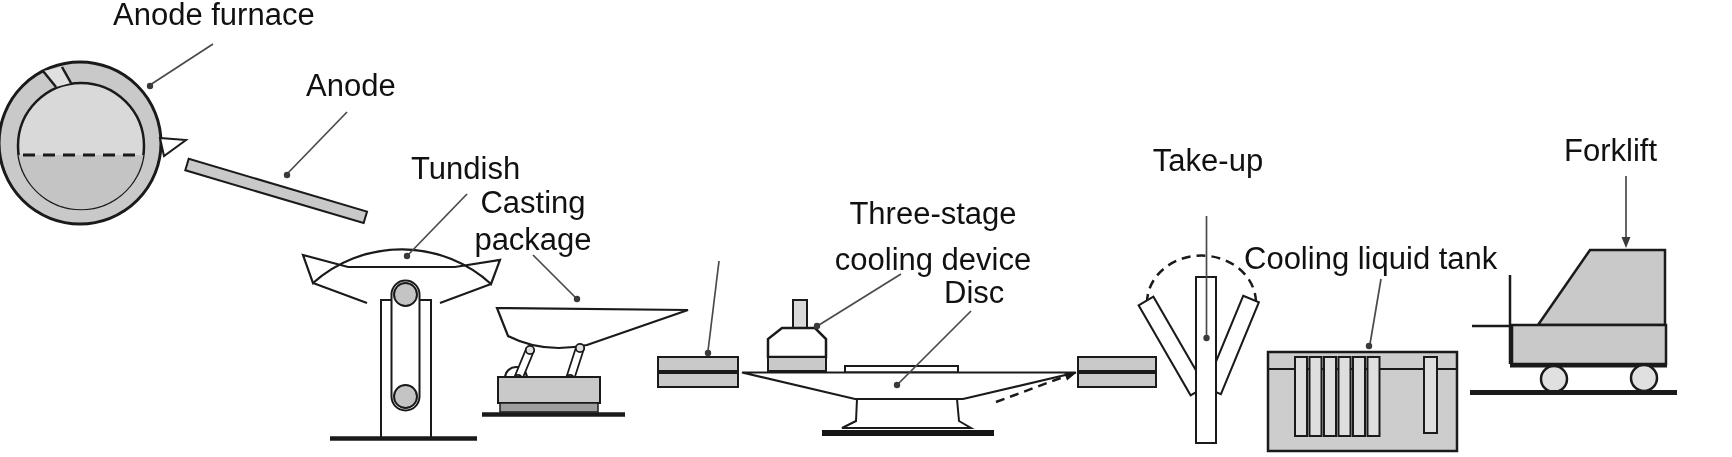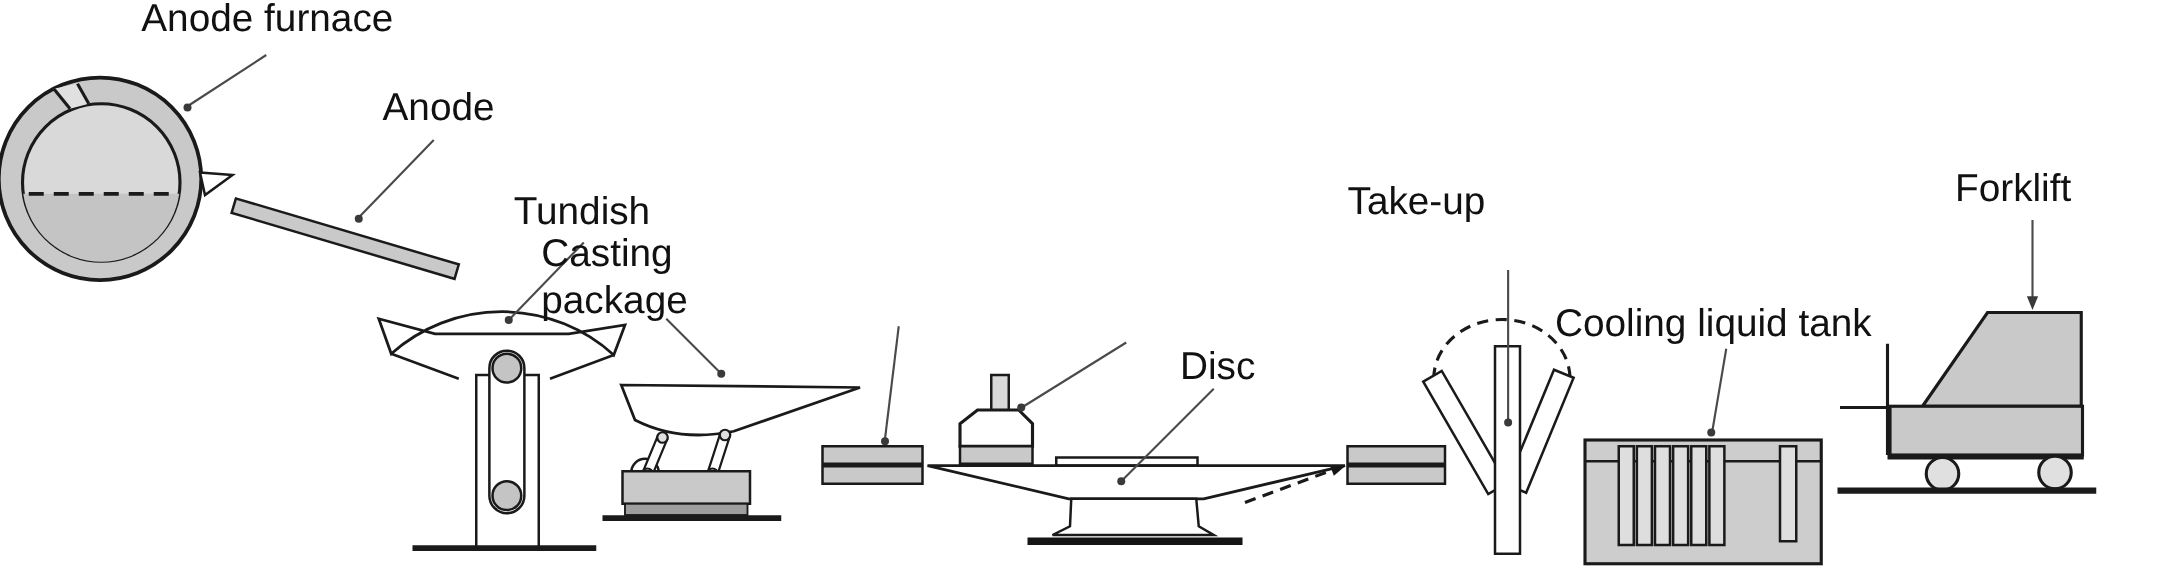--- a/index.html
+++ b/index.html
@@ -1,20 +1,20 @@
 <!DOCTYPE html>
 <html><head>
 <meta charset="utf-8">
 <style>
   html,body{margin:0;padding:0;background:#fff;}
   .stage{position:relative;width:1732px;height:457px;background:#fff;overflow:hidden;
          font-family:Liberation Sans, sans-serif;}
   .stage svg{position:absolute;left:0;top:0;}
   .lbl{position:absolute;font-size:31px;line-height:34px;color:#111;white-space:nowrap;}
-  .lbl.center{text-align:left;}
+  .lbl.center{text-align:center;}
   svg .ln{stroke:#1a1a1a;fill:none;}
   svg .shape{stroke:#1a1a1a;}
   svg .leader{stroke:#4a4a4a;stroke-width:1.7;fill:none;}
   svg .dot{fill:#3a3a3a;stroke:none;}
 </style>
 </head>
 <body>
 
 <div class="stage">
 
@@ -149,20 +149,24 @@
   <div class="lbl" style="left:113px;top:-2px;">Anode furnace</div>
   <div class="lbl" style="left:306px;top:69px;">Anode</div>
   <div class="lbl center" style="left:433px;top:184px;width:200px;line-height:37px;">
     <span>Casting</span><br>
     <span>package</span>
   </div>
 
   <div class="lbl" style="left:411px;top:152px;">Tundish</div>
 
 
+  <div class="lbl center" style="left:803px;top:191px;width:260px;line-height:46px;">
+    <span>Three-stage</span><br>
+    <span>cooling device</span>
+  </div>
 
   <div class="lbl" style="left:944px;top:276px;text-align:right;">Disc</div>
 
   <div class="lbl center" style="left:1078px;top:139px;width:260px;line-height:43px;">
     <span>Take-up</span><br>
   </div>
 
   <div class="lbl" style="left:1244px;top:242px;">Cooling liquid tank</div>
   <div class="lbl" style="left:1564px;top:134px;">Forklift</div>
 

